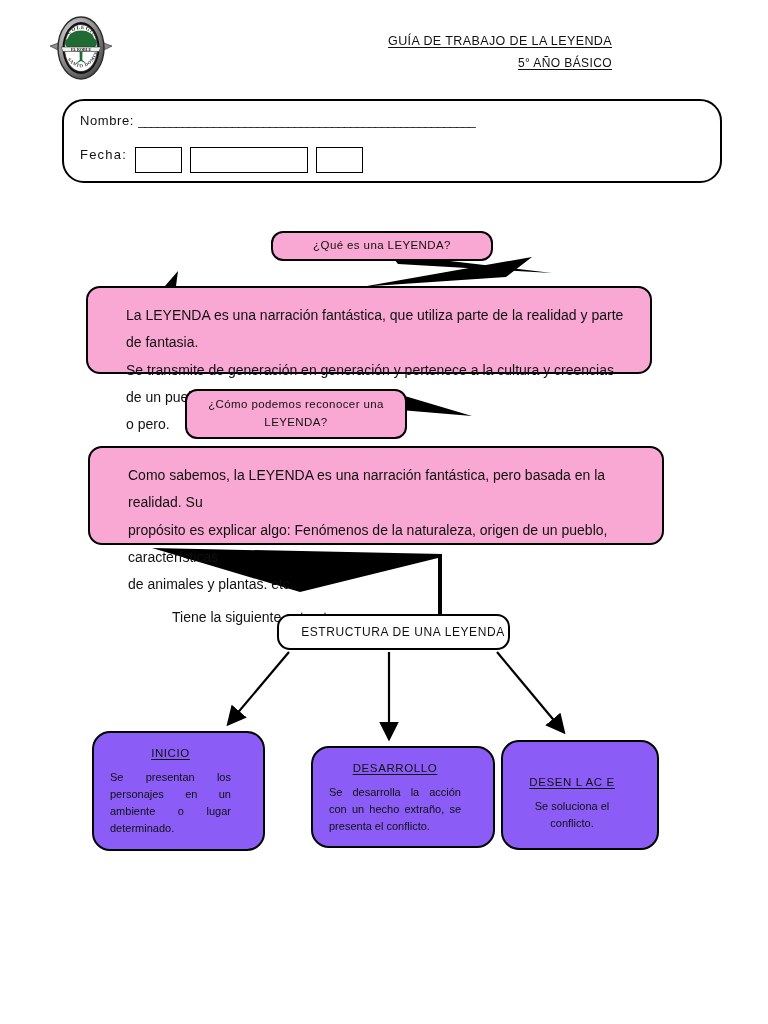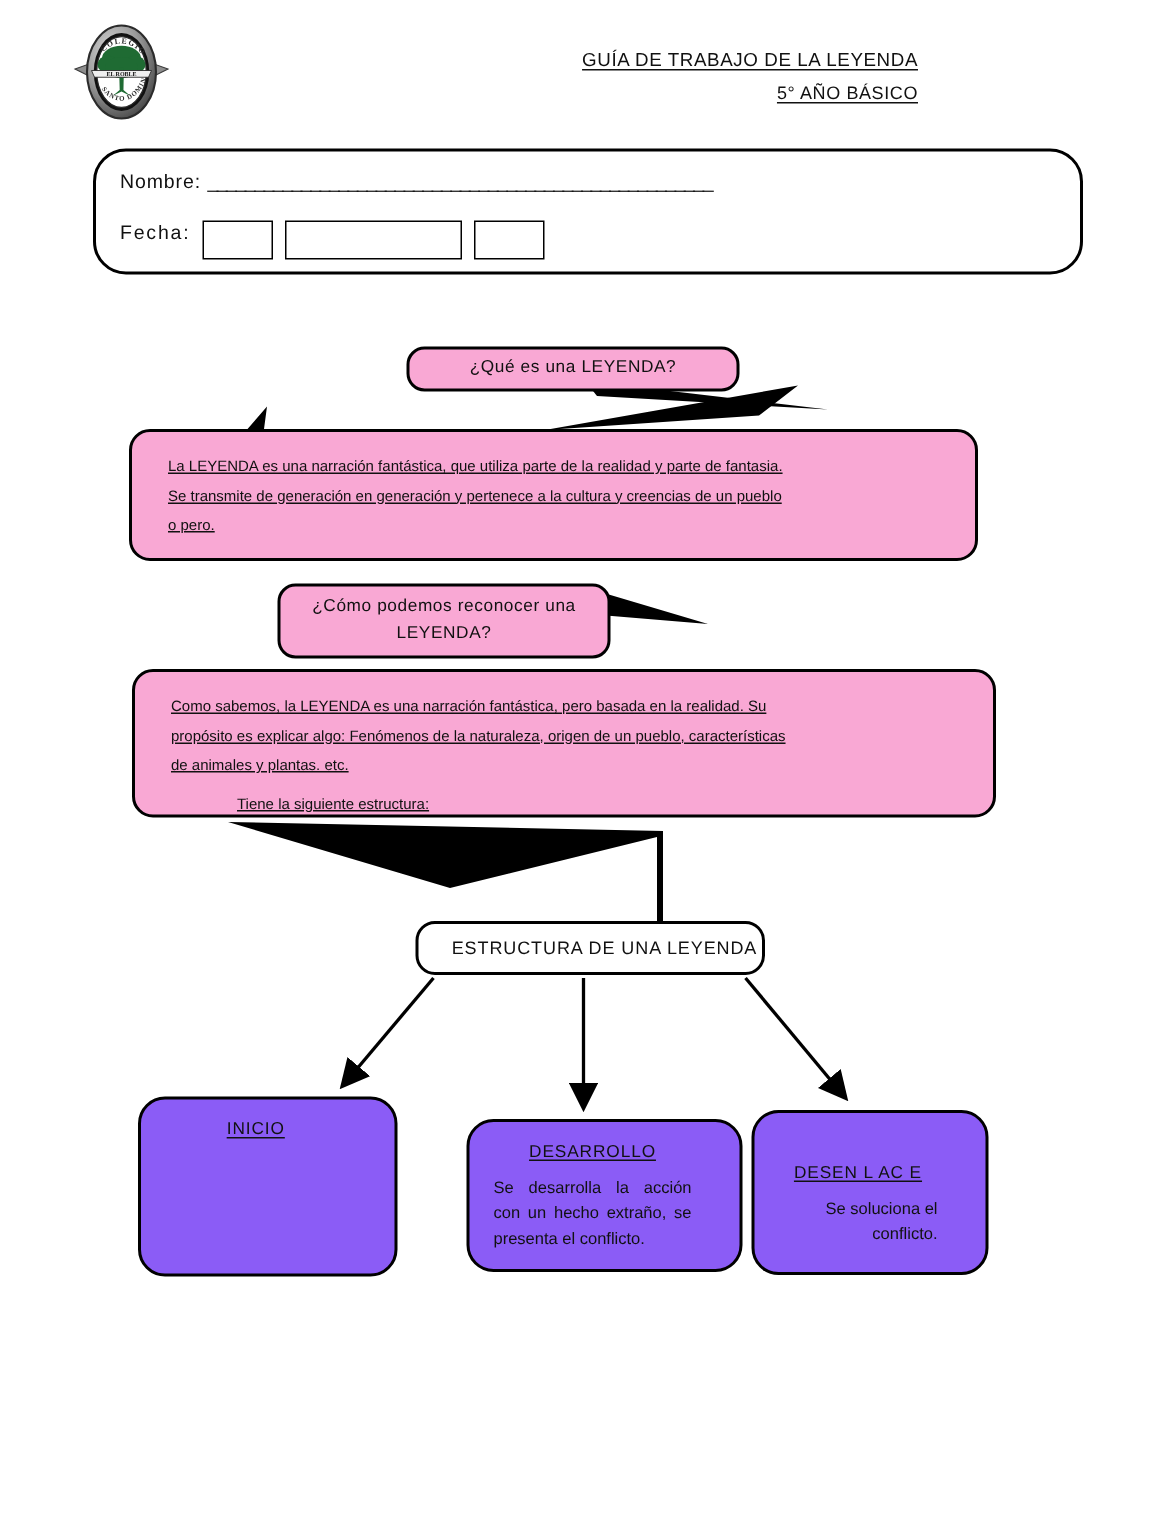--- a/index.html
+++ b/index.html
@@ -101,24 +101,23 @@
     border-radius: 12px;
     display: flex;
     align-items: center;
     justify-content: center;
     text-align: center;
     font-size: 11.5px;
     letter-spacing: 0.4px;
     line-height: 1.55;
   }
   .bubble.a {
-    padding: 14px 22px 12px 24px;
-    font-size: 10px;
+    padding: 14px 22px 12px 38px;
+    font-size: 14px;
     line-height: 1.95;
-    text-decoration: underline;
   }
   .bubble.a p { margin: 0; }
   .bubble.a p.indent { text-indent: 44px; margin-top: 6px; }
 
   
   #q1 { left: 271px; top: 231px; width: 222px; height: 30px; }
   #a1 { left: 86px;  top: 286px; width: 566px; height: 88px; }
   #q2 { left: 185px; top: 389px; width: 222px; height: 50px; }
   #a2 { left: 88px;  top: 446px; width: 576px; height: 99px; }
 
@@ -160,21 +159,21 @@
     text-decoration: underline;
     text-underline-offset: 2px;
     letter-spacing: 0.6px;
     margin-bottom: 10px;
   }
   .leaf .leaf-body {
     font-size: 11px;
     line-height: 1.55;
   }
   .leaf .leaf-body.justify { text-align: justify; text-align-last: left; }
-  .leaf .leaf-body.center  { text-align: right; }
+  .leaf .leaf-body.center  { text-align: center; }
 
   #leaf-inicio     { left: 92px;  top: 731px; width: 173px; height: 120px; }
   #leaf-desarrollo { left: 311px; top: 746px; width: 184px; height: 102px; }
   #leaf-desenlace  { left: 501px; top: 740px; width: 158px; height: 110px; }
 
   .arrows {
     position: absolute;
     left: 0; top: 0;
     width: 768px; height: 1024px;
     z-index: 1;
@@ -290,20 +289,21 @@
         <path d="M0,0 L9,4.5 L0,9 z" fill="#000"></path>
       </marker>
     </defs>
     <line x1="289" y1="652" x2="230" y2="722" stroke="#000" stroke-width="2.2" marker-end="url(#ah)"></line>
     <line x1="389" y1="652" x2="389" y2="736" stroke="#000" stroke-width="2.2" marker-end="url(#ah)"></line>
     <line x1="497" y1="652" x2="562" y2="730" stroke="#000" stroke-width="2.2" marker-end="url(#ah)"></line>
   </svg>
 
   <div class="leaf" id="leaf-inicio">
     <div class="leaf-title">INICIO</div>
+    <div class="leaf-body justify">Se presentan los personajes en un ambiente o lugar determinado.</div>
   </div>
 
   <div class="leaf" id="leaf-desarrollo">
     <div class="leaf-title">DESARROLLO</div>
     <div class="leaf-body justify">Se desarrolla la acción con un hecho extraño, se presenta el conflicto.</div>
   </div>
 
   <div class="leaf" id="leaf-desenlace">
     <div class="leaf-title" style="margin-top:20px;">DESEN L AC E</div>
     <div class="leaf-body center">Se soluciona el conflicto.</div>

